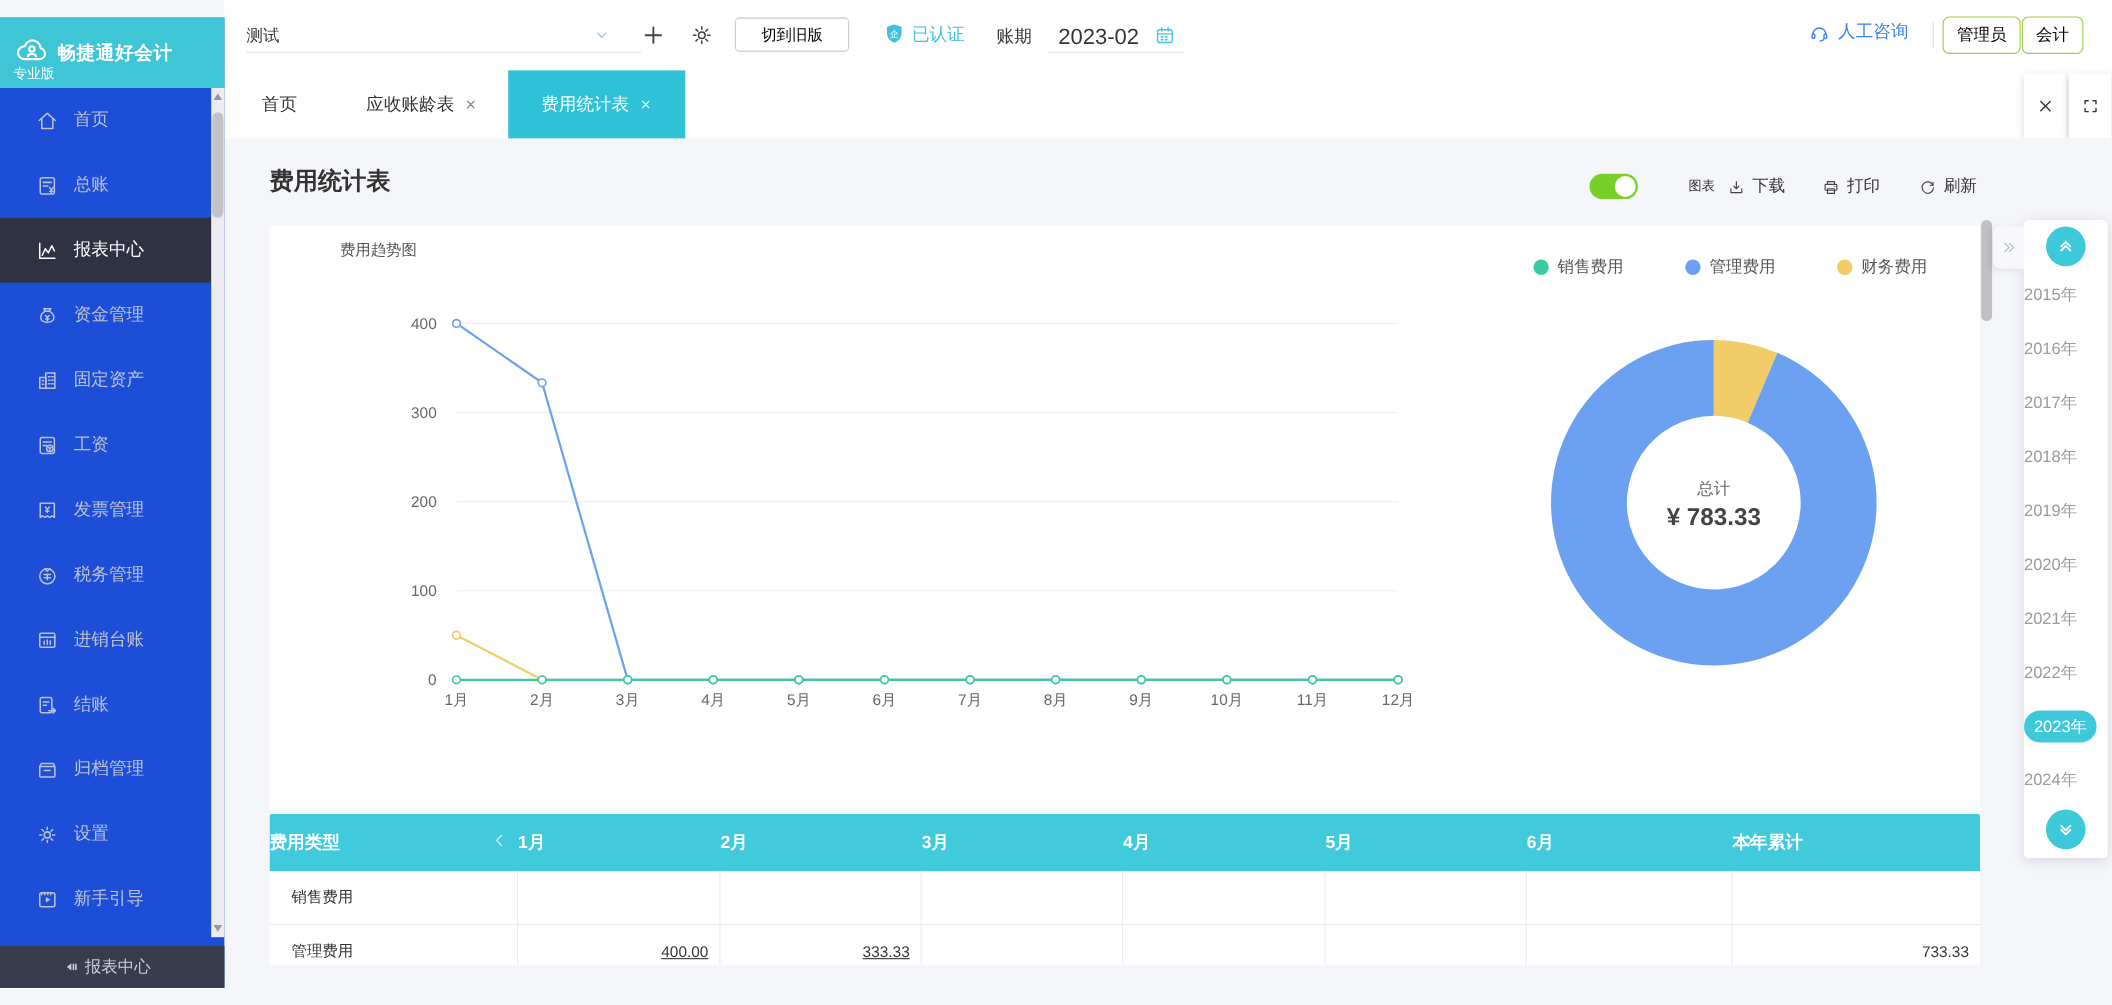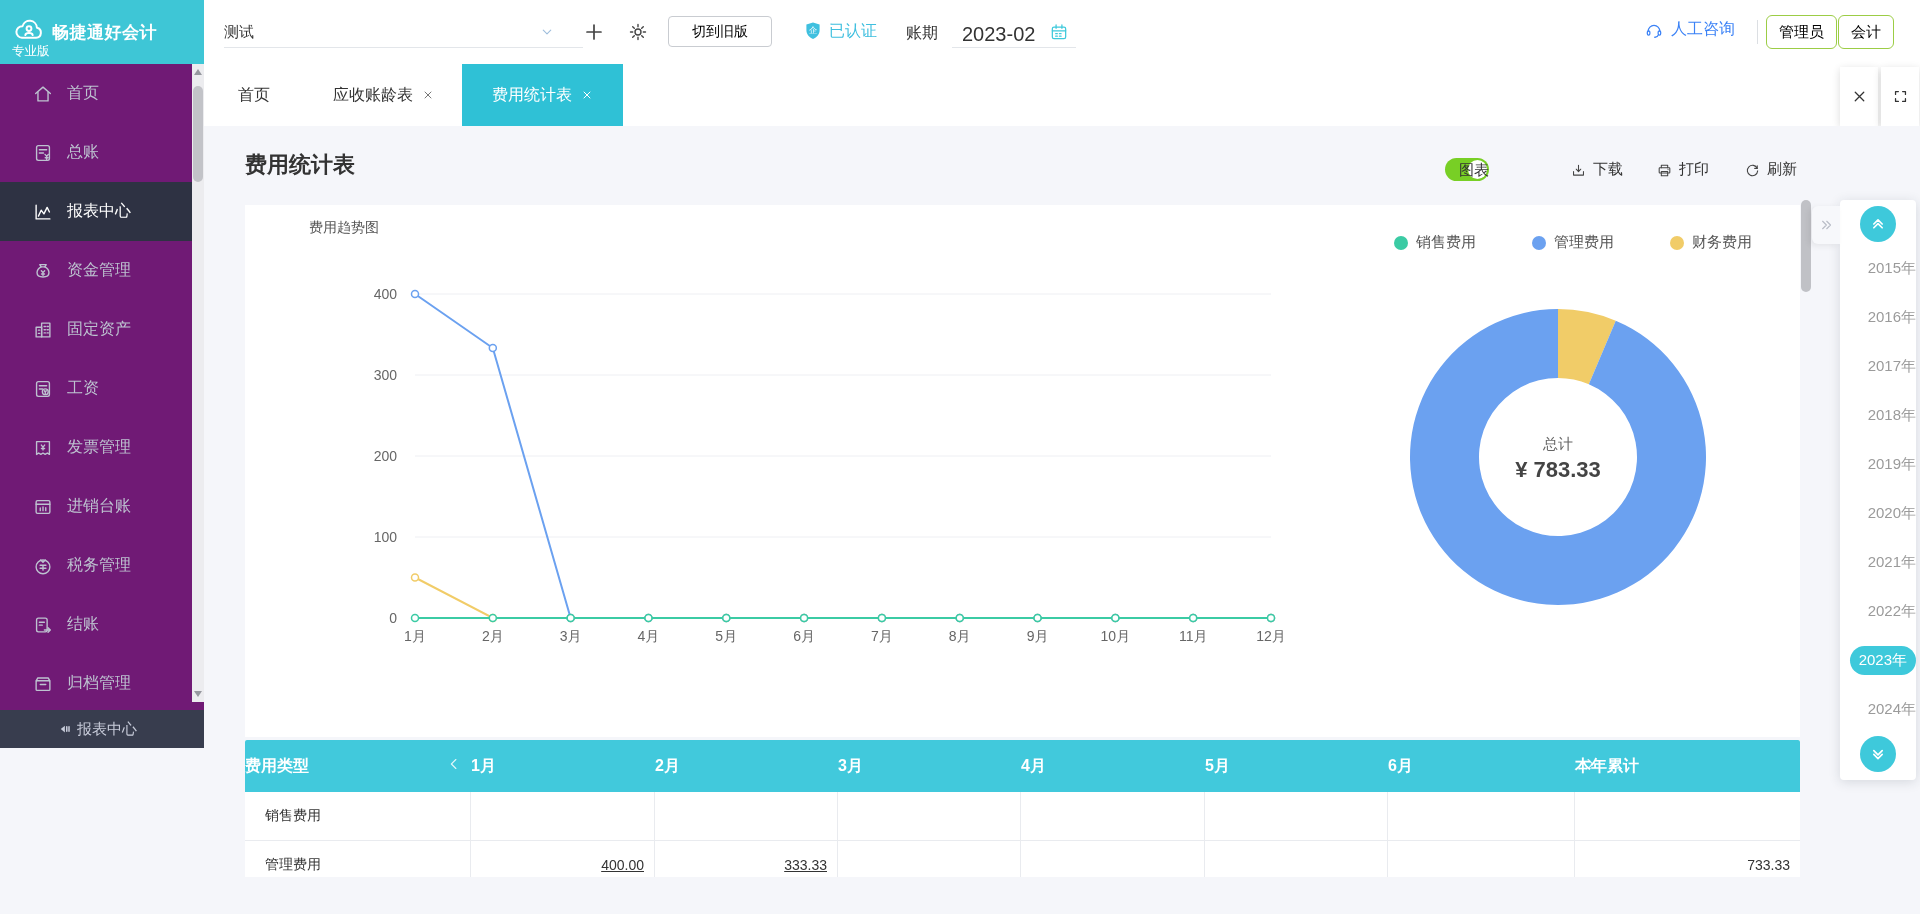--- a/index.html
+++ b/index.html
@@ -1,21 +1,21 @@
 <!DOCTYPE html>
 <html><head>
 <meta charset="utf-8">
 <style>
   html,body{margin:0;padding:0}
   body{width:1920px;height:914px;overflow:hidden;font-family:"Liberation Sans","DejaVu Sans",sans-serif;color:#333;background:#F5F6FA}
   .app{position:relative;width:1920px;height:914px;overflow:hidden}
   .ico{fill:none;stroke:currentColor;stroke-width:1.5;stroke-linecap:round;stroke-linejoin:round;display:block}
 
   
-  .sidebar{position:absolute;left:0;top:0;width:204px;height:748px;background:#701a75;z-index:5}
+  .sidebar{position:absolute;left:0;top:16px;width:204px;height:882px;background:#1d4ed8;z-index:5}
   .logo{position:absolute;left:0;top:0;width:204px;height:64px;background:#3EC6D6;color:#fff}
   .logo-cloud{position:absolute;left:12px;top:13px}
   .brand-name{position:absolute;left:52px;top:21px;font-size:17px;font-weight:bold;letter-spacing:.5px}
   .brand-edition{position:absolute;left:12px;top:43px;font-size:12.5px;font-weight:normal}
   .side-menu{position:absolute;left:0;top:64px;bottom:38px;width:192px;overflow:hidden}
   .side-item{height:59px;display:flex;align-items:center;padding-left:32px;color:#BDC2D0;font-size:16px;cursor:pointer}
   .side-item .side-ico{margin-right:13px;flex:0 0 auto}
   .side-item.active{background:#2E3243;color:#fff}
   .side-scroll{position:absolute;right:0;top:64px;bottom:46px;width:12px;background:#ECECEF}
   .tri-up{position:absolute;left:2px;top:5px;width:0;height:0;border-left:4px solid transparent;border-right:4px solid transparent;border-bottom:6px solid #96989F}
@@ -52,21 +52,21 @@
   .tab-close{display:flex;align-items:center;color:#777;cursor:pointer}
   .tab.active .tab-close{color:#fff}
   .win-btn{position:absolute;top:3px;width:38px;height:59px;background:#fff;box-shadow:0 2px 8px rgba(0,0,0,.14);display:flex;align-items:center;justify-content:center;color:#333;cursor:pointer}
   .win-btn.close{left:1636px}
   .win-btn.full{left:1677px}
 
   .content{position:absolute;left:0;top:126px;right:0;bottom:0;background:#F5F6FA;overflow:hidden}
   .page-title{position:absolute;left:41px;top:24px;font-size:22px;font-weight:600;color:#333}
   .toggle{position:absolute;left:1241px;top:32px;width:44px;height:23px;border-radius:12px;background:#78CF25;cursor:pointer}
   .toggle-knob{position:absolute;right:2px;top:2px;width:19px;height:19px;border-radius:50%;background:#fff}
-  .toggle-label{position:absolute;left:1255px;top:35px;font-size:15px}
+  .toggle-label{position:absolute;left:1331px;top:35px;font-size:12px}
   .head-act{position:absolute;top:34px;display:flex;align-items:flex-end;gap:6px;font-size:15px;color:#333;cursor:pointer}
   .head-act .ico{color:#444}
   .act-download{left:1366px}.act-print{left:1452px}.act-refresh{left:1540px}
 
   .chart-card{position:absolute;left:41px;top:79px;width:1555px;height:532px;background:#fff}
   .chart-title{position:absolute;left:64px;top:14px;font-size:14px;color:#555}
   .legend{position:absolute;right:48px;top:28px;display:flex;gap:56px}
   .legend-item{display:flex;align-items:center;gap:8px;font-size:15px;color:#555;cursor:pointer}
   .legend-dot{width:14px;height:14px;border-radius:50%}
   #chart-svg{position:absolute;left:0;top:0}
@@ -82,21 +82,21 @@
   .td:last-child{border-right:none}
   .td.label{justify-content:flex-start;padding-left:20px}
   .cell-link{text-decoration:underline;cursor:pointer}
 
   .content-scroll-thumb{position:absolute;left:1597px;top:74px;width:10px;height:92px;background:#C0C1C6;border-radius:5px;cursor:pointer}
 
   .year-panel{position:absolute;left:1636px;top:74px;width:76px;height:580px;background:#fff;border-radius:4px;box-shadow:0 2px 12px rgba(31,45,61,.15)}
   .year-handle{position:absolute;left:-28px;top:6px;width:28px;height:38px;background:#F7F8FB;border-radius:6px 0 0 6px;box-shadow:-3px 2px 6px rgba(0,0,0,.07);display:flex;align-items:center;justify-content:center;color:#B8BCC6;cursor:pointer}
   .year-scroll-btn{width:36px;height:36px;border-radius:50%;background:#3EC9DB;color:#fff;display:flex;align-items:center;justify-content:center;margin:6px auto 2px;cursor:pointer}
   .year-scroll-btn.down{margin-top:2px}
-  .year-item{height:49px;display:flex;align-items:center;justify-content:flex-end;font-size:15px;color:#9B9B9B;cursor:pointer}
+  .year-item{height:49px;display:flex;align-items:center;justify-content:flex-start;font-size:15px;color:#9B9B9B;cursor:pointer}
   .year-pill{background:#3EC9DB;color:#fff;padding:5px 9px;border-radius:15px}
 </style>
 </head>
 <body>
 
 <div class="app">
 
   <aside class="sidebar">
     <div class="logo">
       <svg class="ico logo-cloud" width="34" height="34" viewBox="0 0 24 24" style="stroke-width:1.4">
@@ -157,32 +157,32 @@
         </div>
         <div class="side-item">
           <svg class="ico side-ico" width="22" height="22" viewBox="0 0 24 24">
             <path d="M5 5h14v14l-2.3-1.5-2.35 1.5L12 17.5 9.65 19 7.3 17.5 5 19Z"></path>
             <path d="M10.2 8.8l1.8 2.2 1.8-2.2M12 11v3.2M10.3 12.6h3.4"></path>
           </svg>
           <span class="side-label">发票管理</span>
         </div>
         <div class="side-item">
           <svg class="ico side-ico" width="22" height="22" viewBox="0 0 24 24">
+            <circle cx="12" cy="13" r="7.5"></circle>
+            <path d="M8.8 11.2h6.4M8.8 14.4h6.4M12 11.2v5.3M9.5 5.5 12 8l2.5-2.5"></path>
+          </svg>
+          <span class="side-label">税务管理</span>
+        </div>
+        <div class="side-item">
+          <svg class="ico side-ico" width="22" height="22" viewBox="0 0 24 24">
             <rect x="4.5" y="5" width="15" height="14" rx="1.5"></rect>
             <path d="M4.5 9h15"></path>
             <path d="M9 13v3M12 11.8v4.2M15 12.8v3.2"></path>
           </svg>
           <span class="side-label">进销台账</span>
-        </div>
-        <div class="side-item">
-          <svg class="ico side-ico" width="22" height="22" viewBox="0 0 24 24">
-            <circle cx="12" cy="13" r="7.5"></circle>
-            <path d="M8.8 11.2h6.4M8.8 14.4h6.4M12 11.2v5.3M9.5 5.5 12 8l2.5-2.5"></path>
-          </svg>
-          <span class="side-label">税务管理</span>
         </div>
         <div class="side-item">
           <svg class="ico side-ico" width="22" height="22" viewBox="0 0 24 24">
             <rect x="5" y="4.5" width="11.5" height="15" rx="2"></rect>
             <path d="M8 9h5.5M8 12.2h3.2"></path>
             <path d="M13.5 17.5H20M17.5 15l2.5 2.5L17.5 20"></path>
           </svg>
           <span class="side-label">结账</span>
         </div>
         <div class="side-item">

